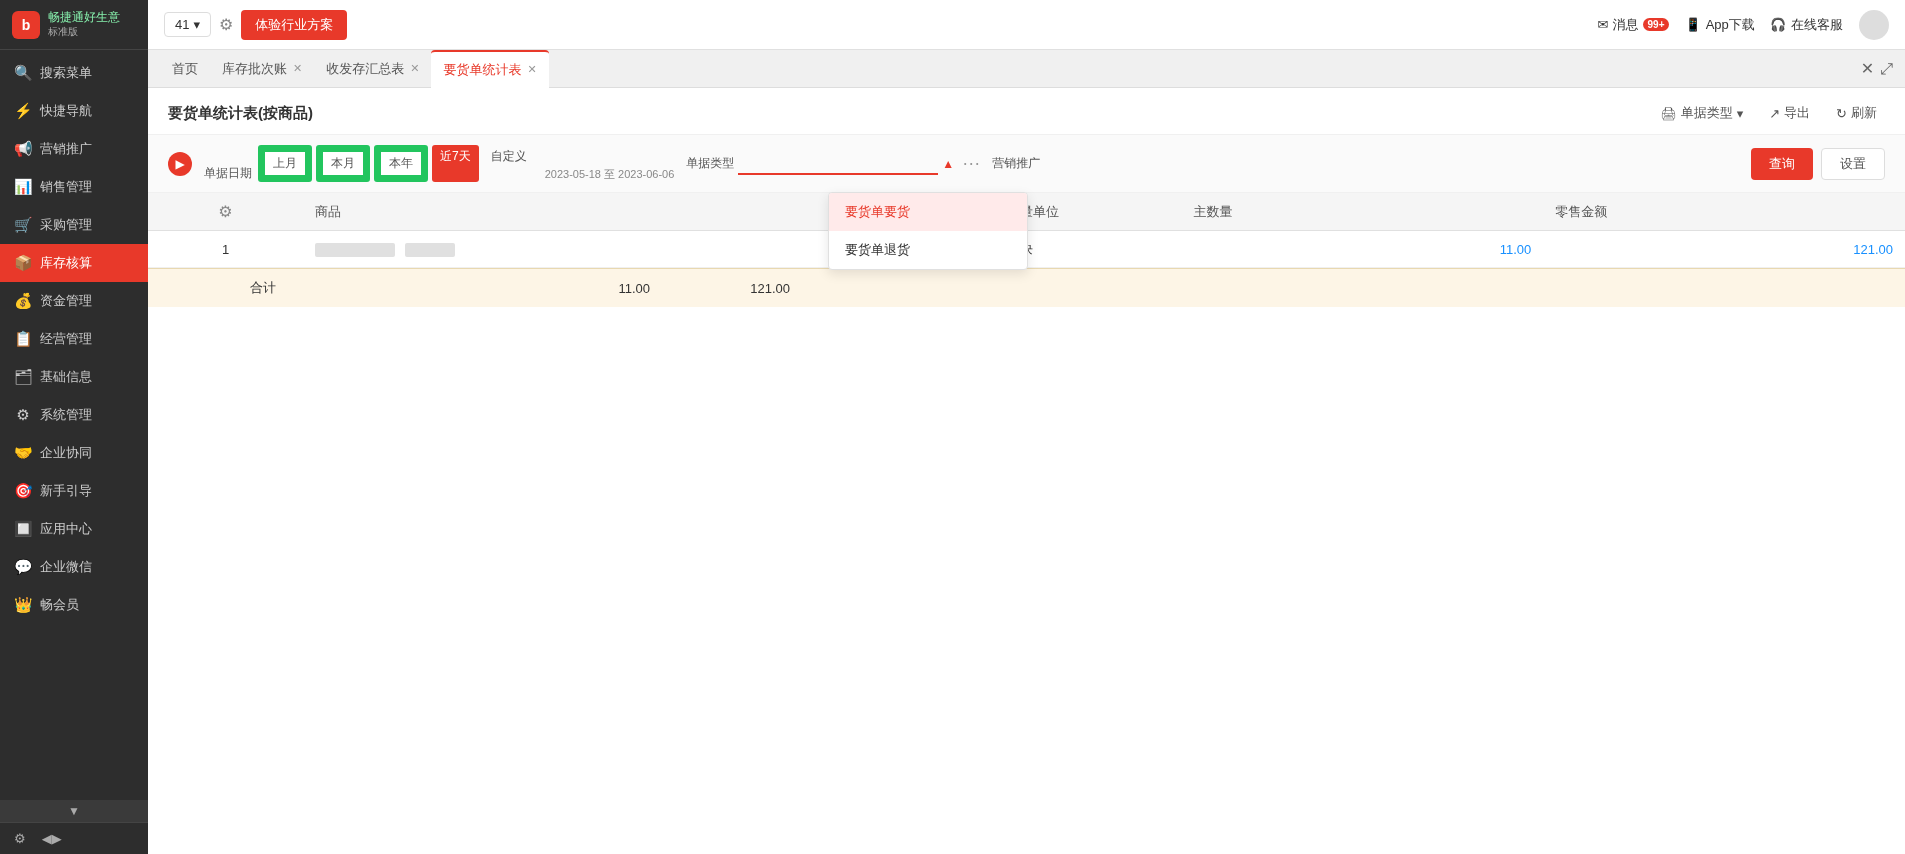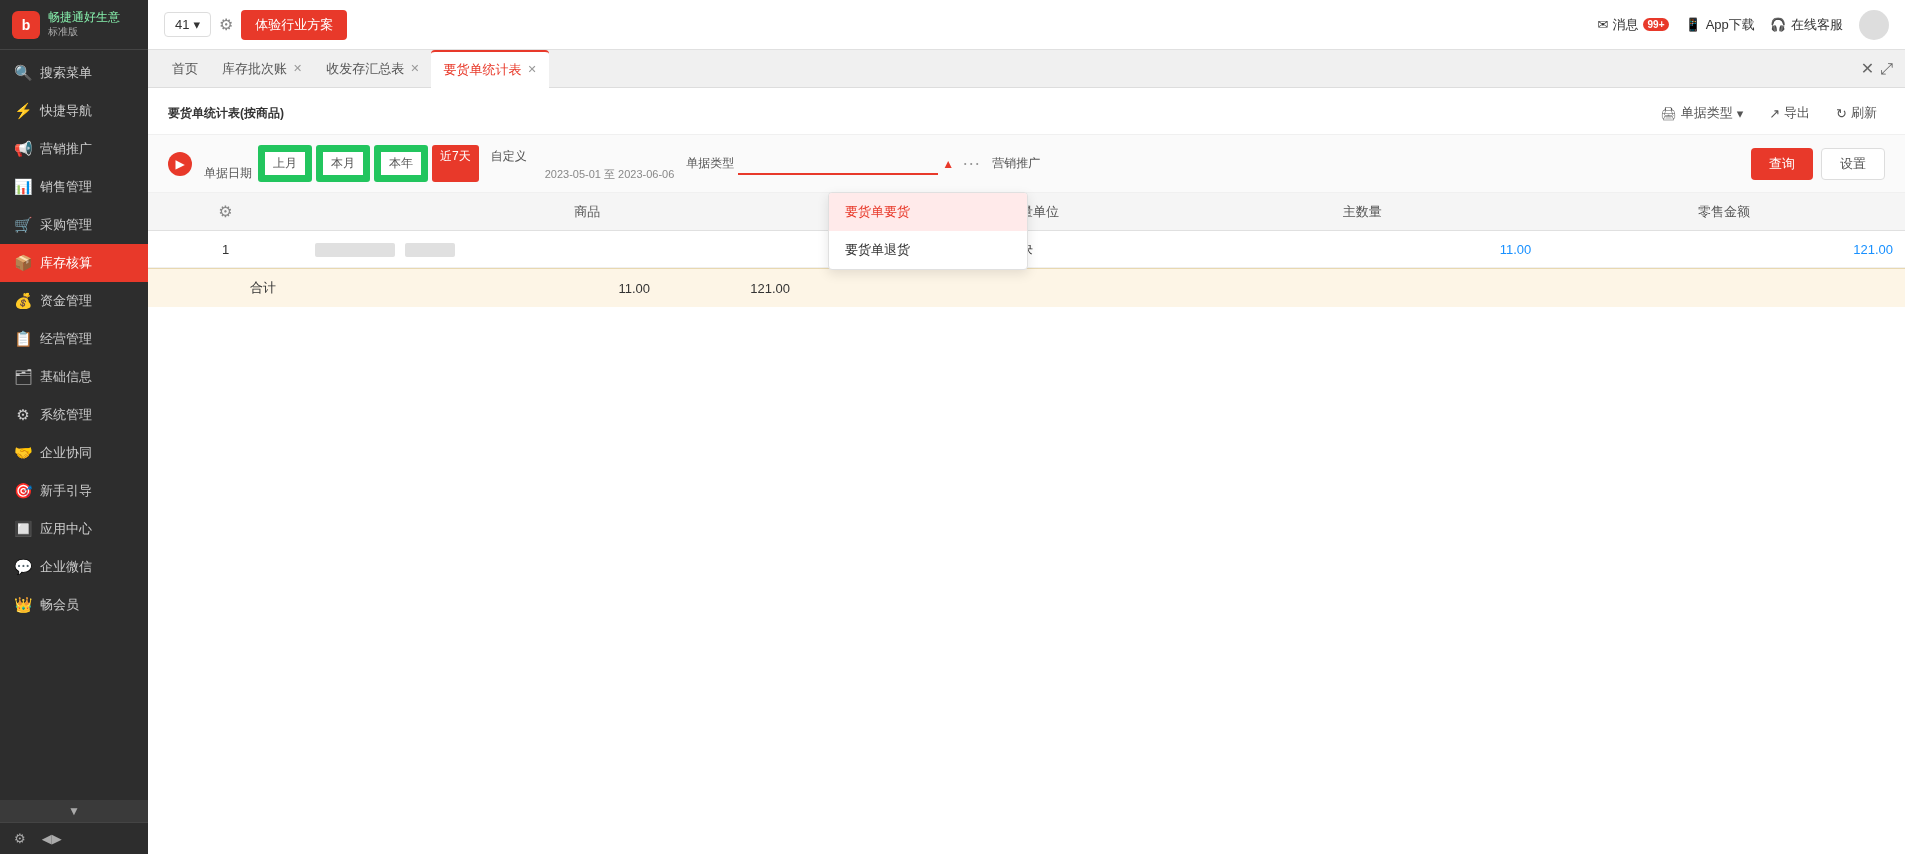--- a/index.html
+++ b/index.html
@@ -149,21 +149,21 @@
       position: relative;
     }
 
     .page-header {
       display: flex;
       align-items: center;
       justify-content: space-between;
       padding: 12px 20px 8px 20px;
       border-bottom: 1px solid #f0f0f0;
     }
-    .page-title { font-size: 12px; font-weight: bold; color: #333; }
+    .page-title { font-size: 15px; font-weight: bold; color: #333; }
     .page-header-actions { display: flex; align-items: center; gap: 10px; }
     .header-action-btn {
       display: flex; align-items: center; gap: 4px;
       font-size: 13px;
       color: #555;
       cursor: pointer;
       padding: 4px 8px;
       border-radius: 4px;
       border: none; background: none;
     }
@@ -274,21 +274,21 @@
     
     .data-table {
       width: 100%;
       border-collapse: collapse;
       font-size: 13px;
     }
     .data-table thead th {
       background: #f5f5f5;
       border-bottom: 1px solid #e0e0e0;
       padding: 9px 12px;
-      text-align: center;
+      text-align: left;
       color: #555;
       font-weight: normal;
       white-space: nowrap;
     }
     .data-table thead th.center { text-align: center; }
     .data-table tbody td {
       padding: 9px 12px;
       border-bottom: 1px solid #f0f0f0;
       color: #333;
     }
@@ -491,21 +491,21 @@
 
       <div class="filter-group">
         <span class="filter-label">单据日期</span>
         <div class="filter-date-btns">
           <button class="filter-date-btn">上月</button>
           <button class="filter-date-btn">本月</button>
           <button class="filter-date-btn">本年</button>
           <span class="filter-date-badge">近7天</span>
           <span class="filter-date-custom">自定义</span>
         </div>
-        <span class="filter-date-range">2023-05-01 至 2023-06-06</span>
+        <span class="filter-date-range">2023-05-18 至 2023-06-06</span>
       </div>
 
       <div class="filter-select-wrapper">
         <span class="filter-select-label">单据类型</span>
         <input class="filter-select-input" type="text" value="" style="">
         <span class="filter-select-arrow">▲</span>
         <span class="filter-more-btn">···</span>
       </div>
 
       <span class="filter-warehouse-label">营销推广</span>

